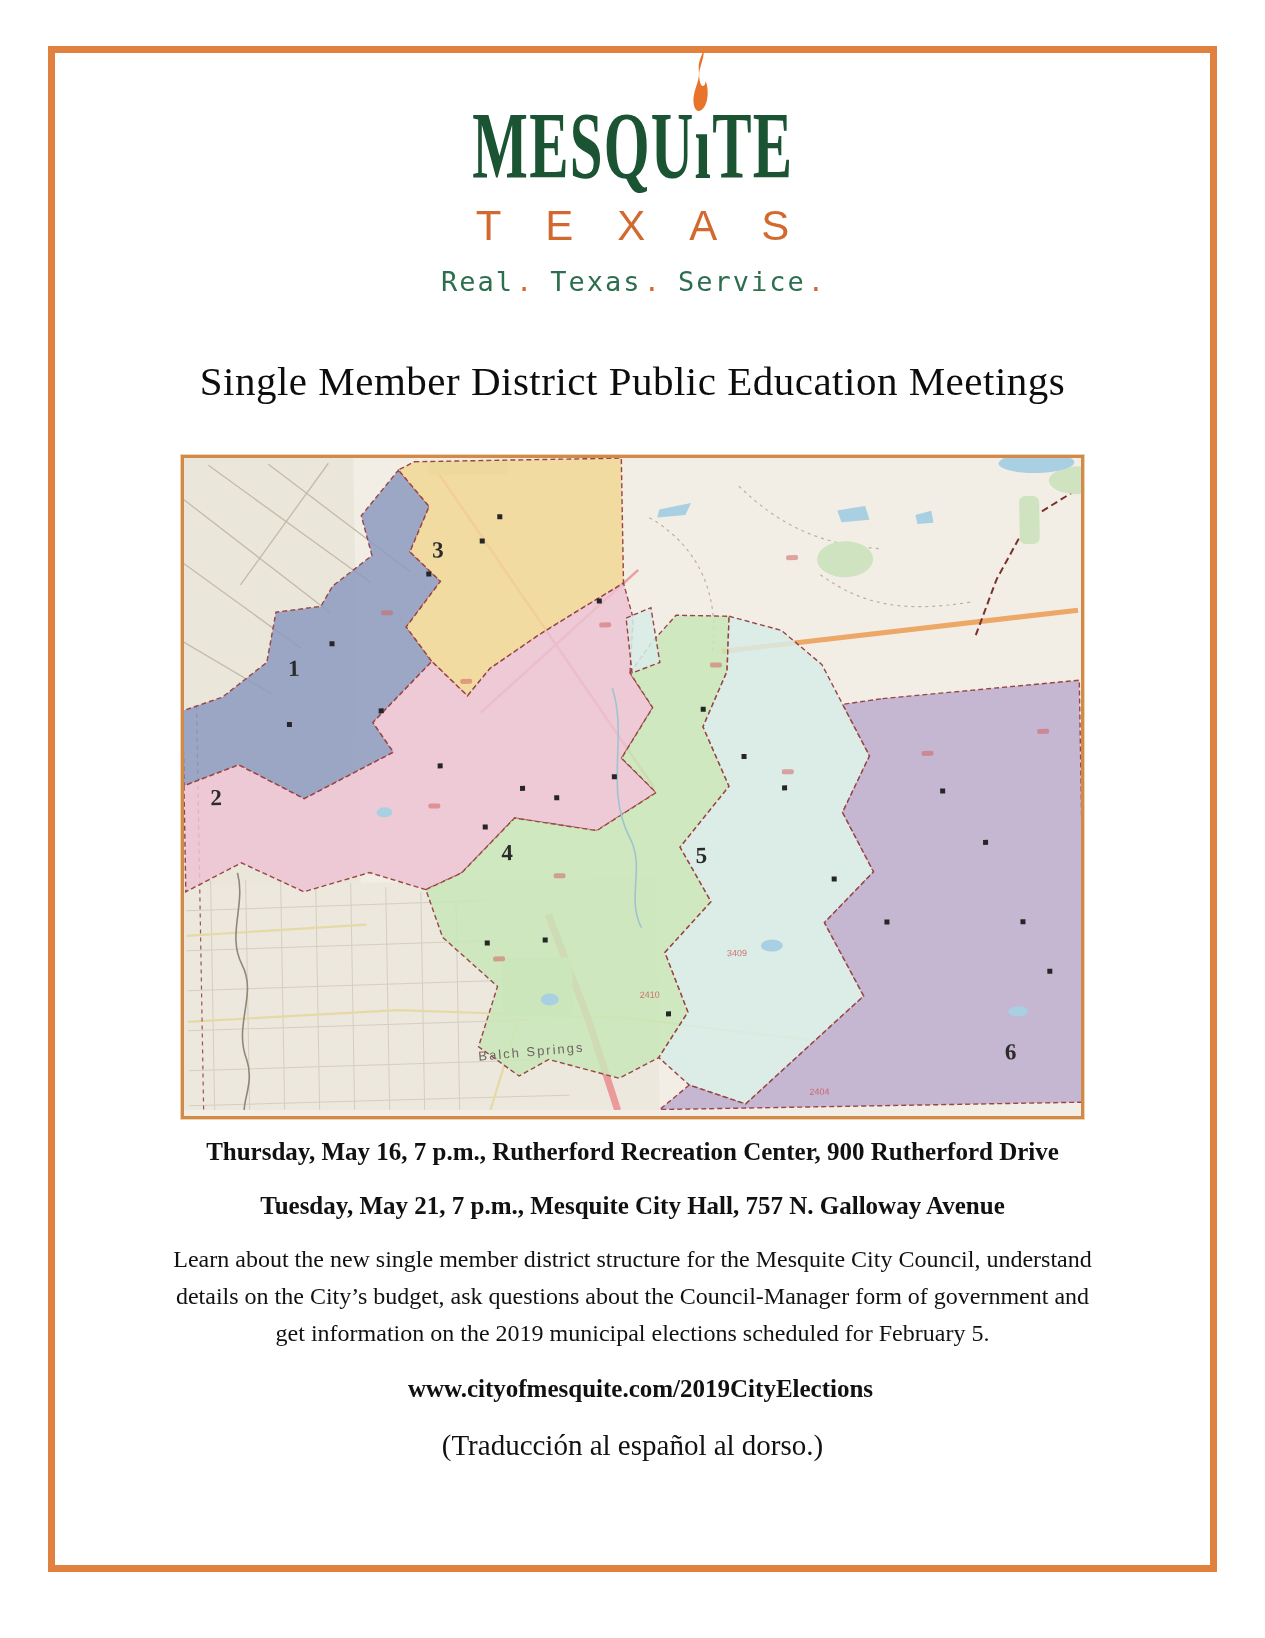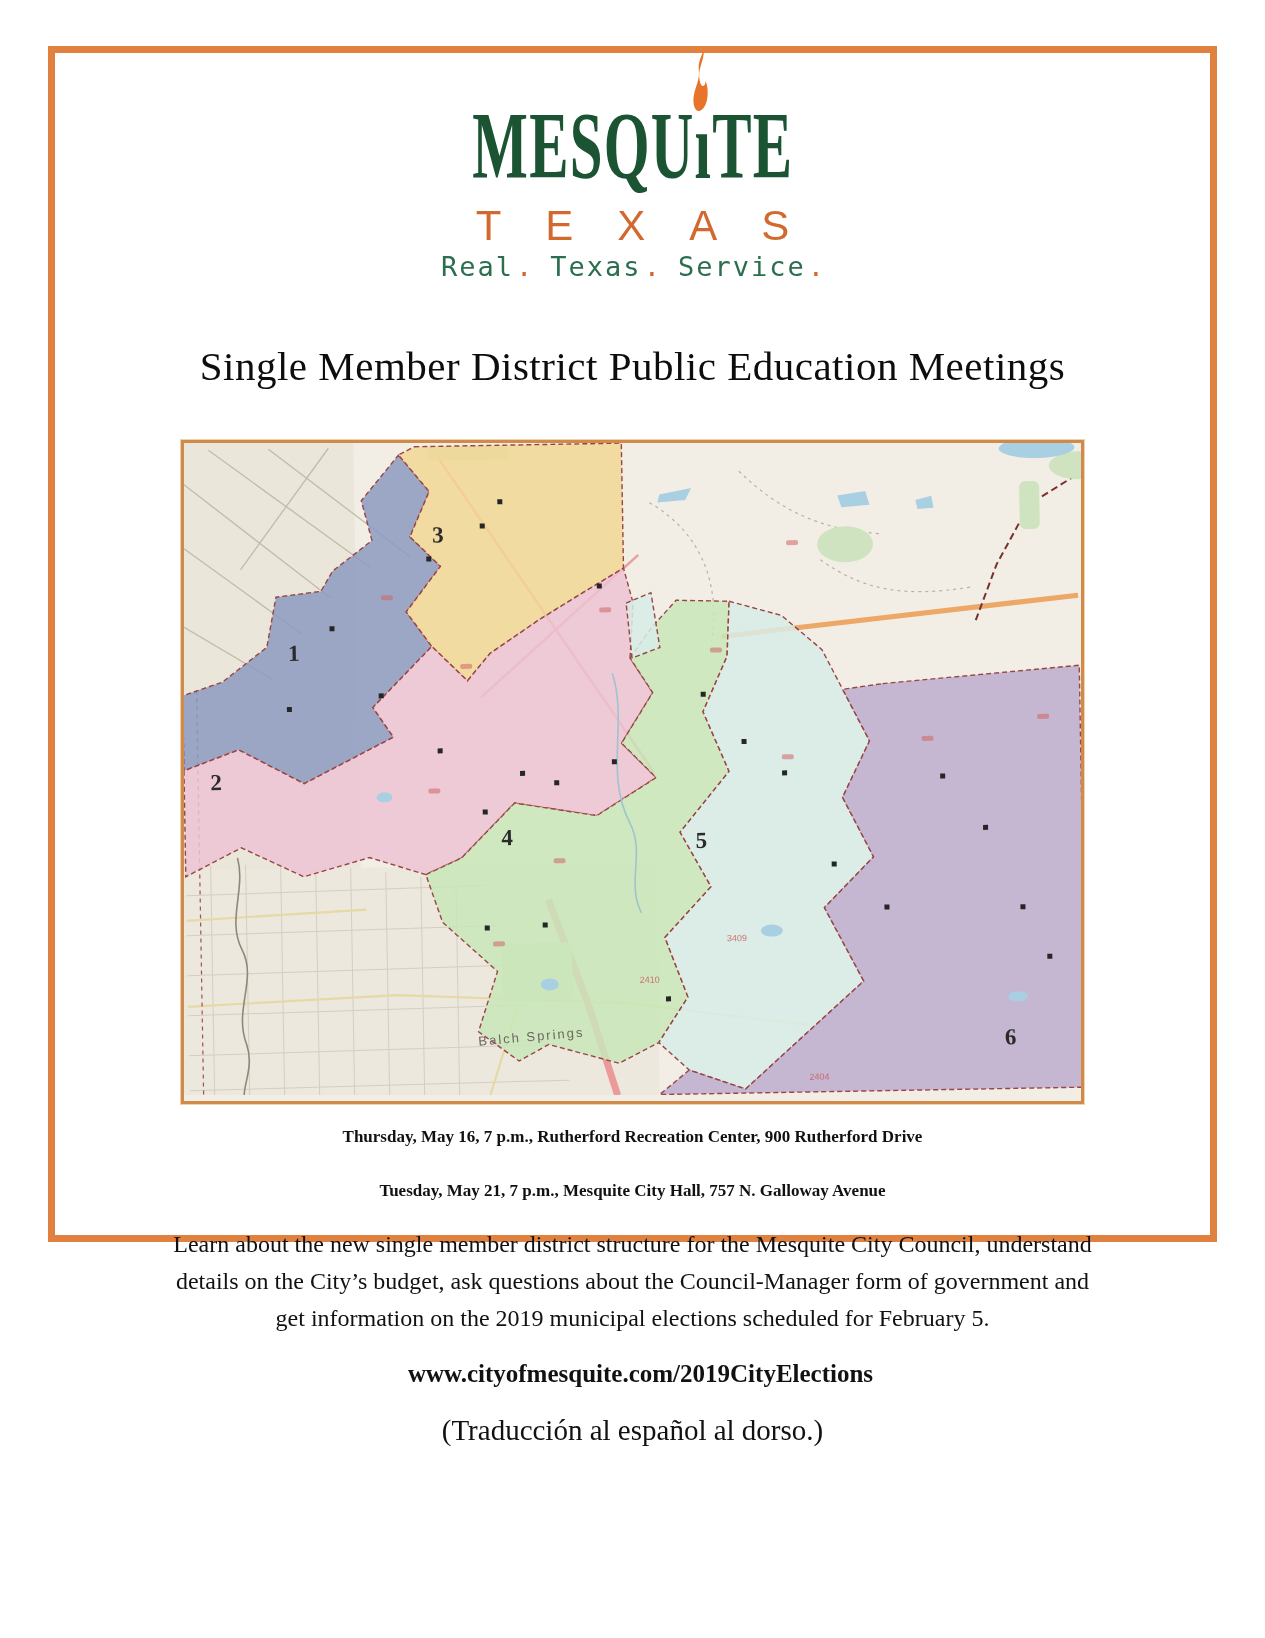--- a/index.html
+++ b/index.html
@@ -1,43 +1,43 @@
 <!DOCTYPE html>
 <html><head>
 <meta charset="utf-8">
 <style>
   html,body{margin:0;padding:0;background:#ffffff;}
   .page{position:relative;width:1265px;height:1638px;background:#ffffff;overflow:hidden;
         font-family:"Liberation Serif",serif;color:#111;}
-  .frame{position:absolute;left:48px;top:46px;width:1169px;height:1196px;
+  .frame{position:absolute;left:48px;top:46px;width:1169px;height:1526px;
          border:7px solid #e0813f;box-sizing:border-box;text-align:center;}
   
   .logo{user-select:none;}
   .brand{margin-top:46px;line-height:1;font-size:95px;font-weight:bold;color:#1a5433;
          letter-spacing:2px;display:inline-block;transform:scaleX(.62);white-space:nowrap;}
   .iwrap{position:relative;display:inline-block;}
   .flame{position:absolute;left:-7px;top:-50px;width:38px;height:70px;}
   .state{margin-top:8px;font-family:"Liberation Sans",sans-serif;font-size:42px;color:#d2692e;
          letter-spacing:44px;text-indent:44px;font-weight:normal;}
-  .tagline{margin-top:1px;font-family:"DejaVu Sans Mono",monospace;font-size:27px;color:#2c6e4e;
+  .tagline{margin-top:16px;font-family:"DejaVu Sans Mono",monospace;font-size:27px;color:#2c6e4e;
            letter-spacing:2px;}
   .tagline .word{margin:0 2px;}
   .tagline .dot{color:#d2692e;margin-right:14px;}
   .tagline .dot:last-child{margin-right:0;}
   
   .title{margin:60px 0 0 0;font-size:41px;font-weight:normal;color:#0d0d0d;letter-spacing:.5px;}
   
   .map-frame{margin:50px auto 0 auto;width:897px;height:658px;border:3px solid #d28a4a;
              outline:1px solid #efd3ae;background:#f2eee5;}
   .map-frame svg{display:block;}
   .dlabel{font:bold 23px "Liberation Serif",serif;fill:#2b2b2b;text-anchor:middle;}
   .place{font:13px "Liberation Sans",sans-serif;fill:#6b675e;letter-spacing:2px;}
   .district{stroke:#9a4545;stroke-width:1.4;stroke-dasharray:5 3;fill-opacity:.85;}
   
-  .meeting{margin:8px;font-size:17px;font-weight:bold;line-height:30px;}
+  .meeting{margin:8px;font-size:25px;font-weight:bold;line-height:30px;}
   .meeting.first{margin-top:18px;}
   .meeting + .meeting{margin-top:24px;}
   .bodytext{margin:20px auto 0 auto;font-size:24px;line-height:37px;max-width:1110px;}
   .url{margin:22px 0 0 16px;font-size:25px;font-weight:bold;line-height:30px;}
   .trad{margin:24px 0 0 0;font-size:29px;line-height:34px;}
 </style>
 </head>
 <body>
 
 <div class="page">

